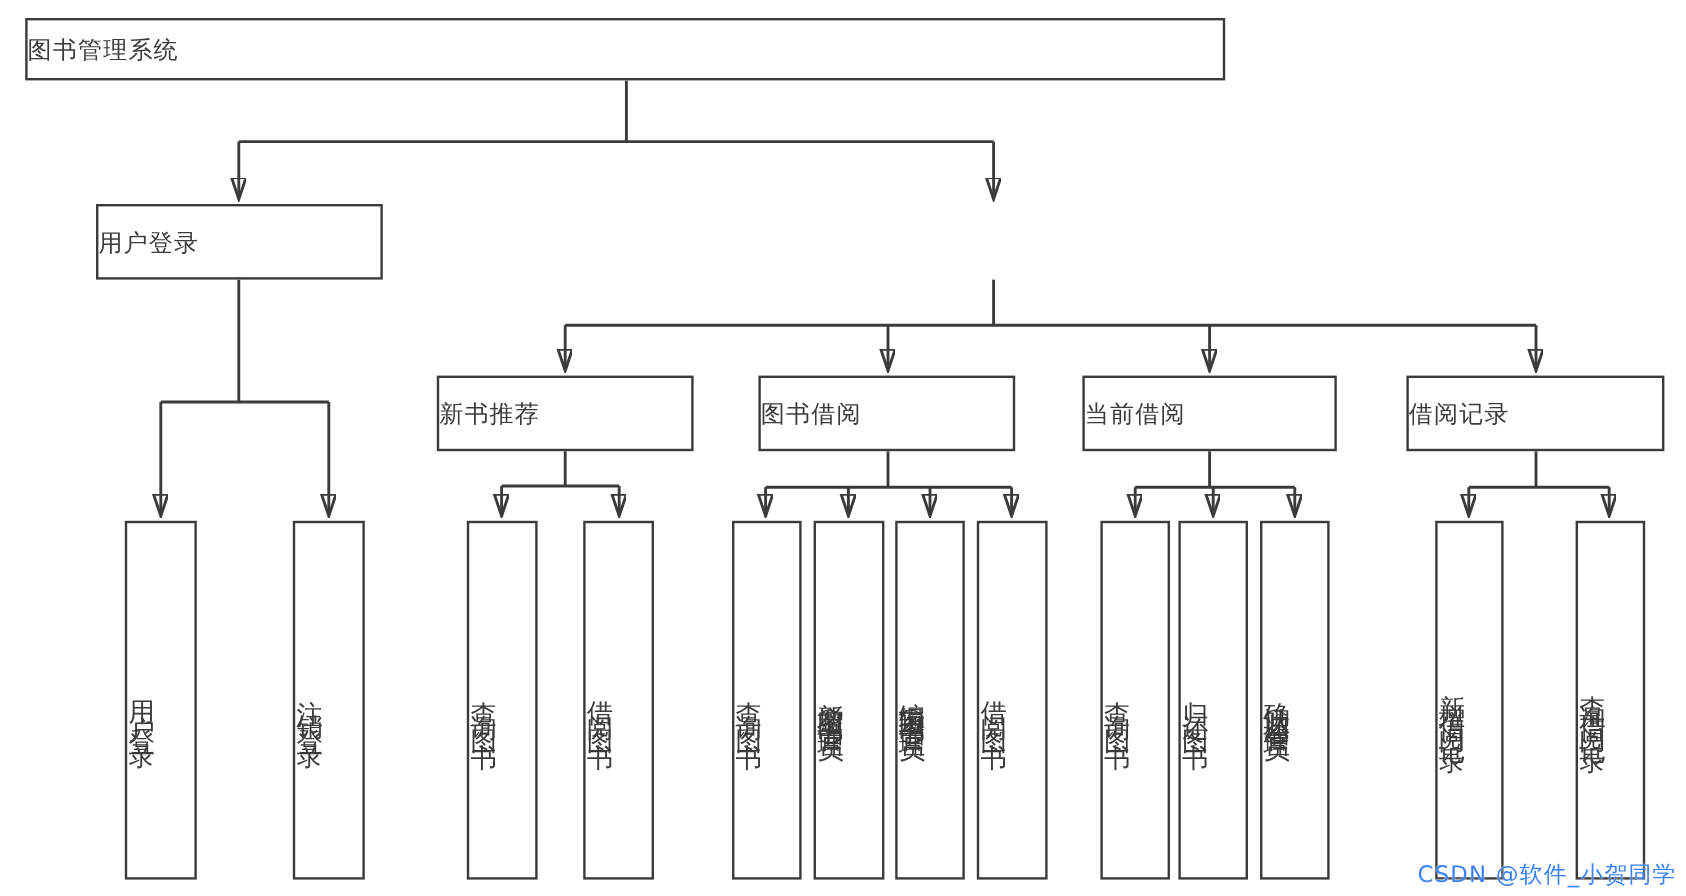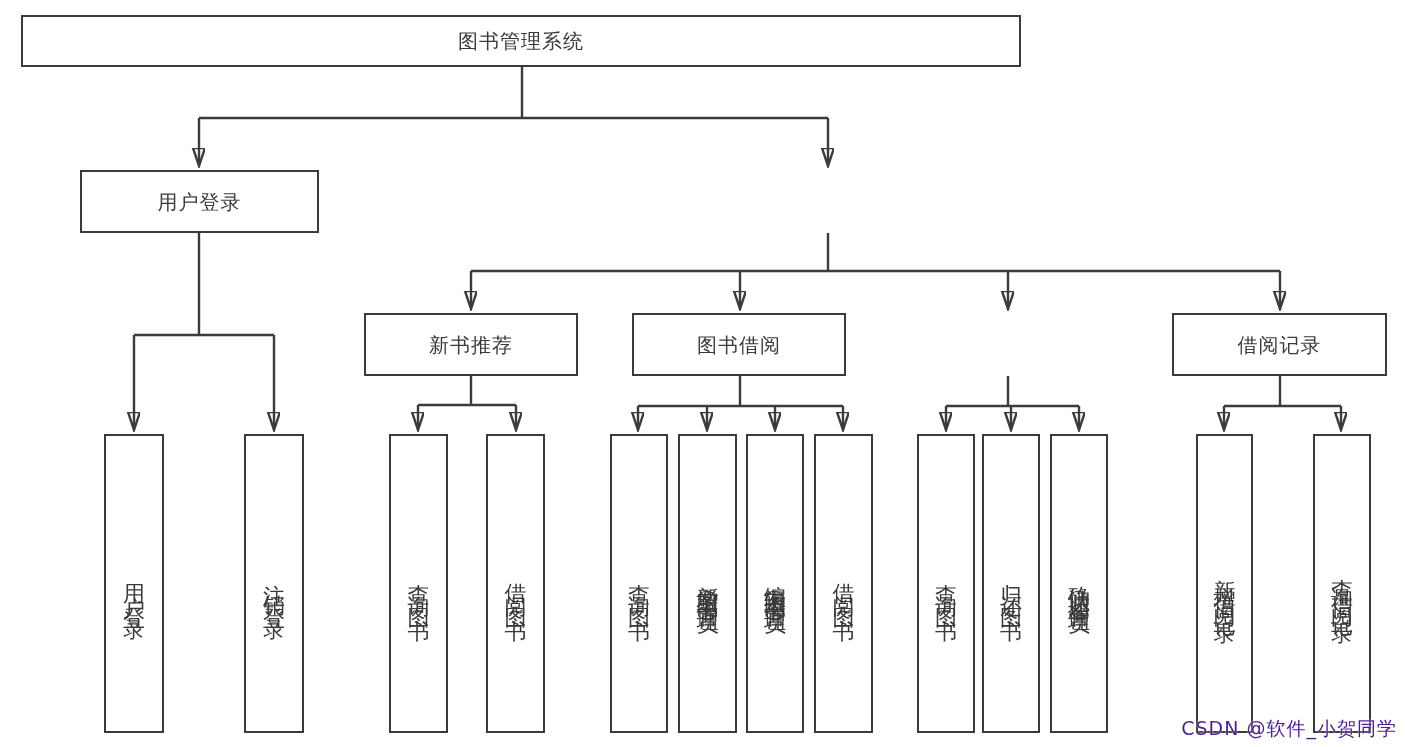--- a/index.html
+++ b/index.html
@@ -6,33 +6,33 @@
   html,body { background:#ffffff; }
   body { font-family:"DejaVu Sans","Liberation Sans",sans-serif; }
   .canvas {
     position:relative; width:1405px; height:747px;
     background:#ffffff; overflow:hidden;
   }
   .connectors { position:absolute; left:0; top:0; width:1405px; height:747px; }
   .connectors path { stroke:#3b3b3b; stroke-width:2.4; fill:none; }
   .box {
     position:absolute; background:#ffffff; border:2.4px solid #3b3b3b;
-    display:flex; align-items:center; justify-content:center;
+    display:flex; align-items:center; justify-content:flex-start;
     color:#3a3a3a; font-size:20px; letter-spacing:1px; line-height:1;
   }
   .leaf { top:434px; height:299px; }
   .vtext {
     writing-mode:vertical-rl; text-orientation:mixed;
     font-size:22px; line-height:1; letter-spacing:12px; margin-bottom:-12px;
   }
   .ls6 { letter-spacing:9px;  margin-bottom:-9px; }
   .ls9 { letter-spacing:4px;  margin-bottom:-4px; }
   .watermark {
     position:absolute; right:8px; bottom:5px;
-    font-size:19px; color:#4c1d95; letter-spacing:1px;
+    font-size:19px; color:#3b82f6; letter-spacing:1px;
     text-shadow:0 0 2px #ffffff; z-index:5; white-space:nowrap;
   }
 </style>
 </head>
 <body>
 
 <div class="canvas">
 
   <svg class="connectors" viewBox="0 0 1405 747" xmlns="http://www.w3.org/2000/svg">
     <defs>
@@ -103,20 +103,23 @@
   <div class="box" style="left:80px;top:170px;width:239px;height:63px">
     <span>用户登录</span>
   </div>
 
   <div class="box" style="left:364px;top:313px;width:214px;height:63px">
     <span>新书推荐</span>
   </div>
   <div class="box" style="left:632px;top:313px;width:214px;height:63px">
     <span>图书借阅</span>
   </div>
+  <div class="box" style="left:902px;top:313px;width:212px;height:63px">
+    <span>当前借阅</span>
+  </div>
   <div class="box" style="left:1172px;top:313px;width:215px;height:63px">
     <span>借阅记录</span>
   </div>
 
   <div class="box leaf" style="left:104px;width:60px">
     <span class="vtext">用户登录</span>
   </div>
   <div class="box leaf" style="left:244px;width:60px">
     <span class="vtext">注销登录</span>
   </div>

